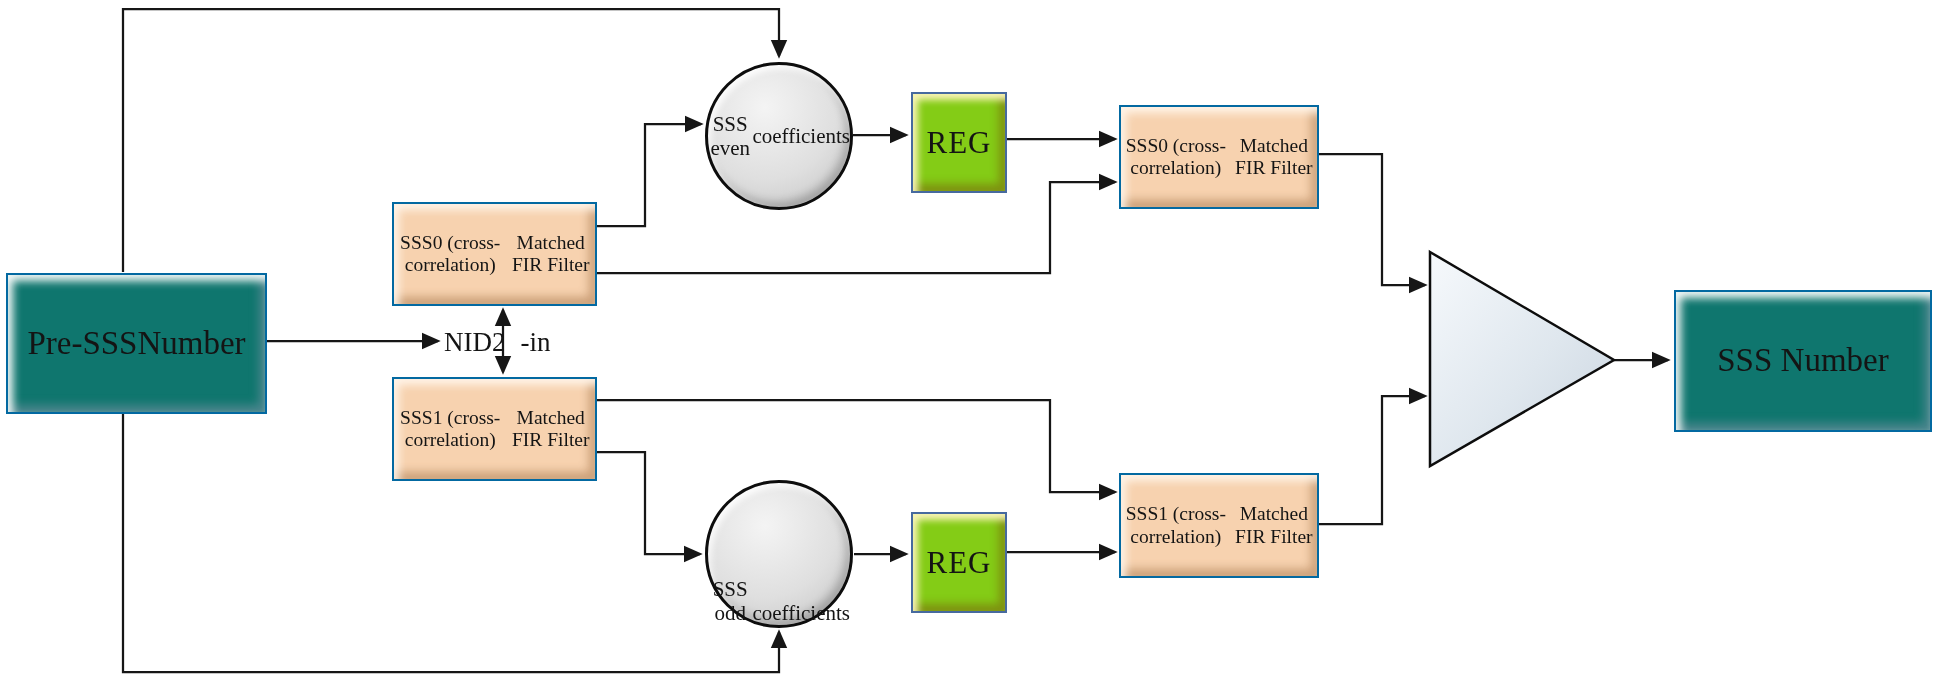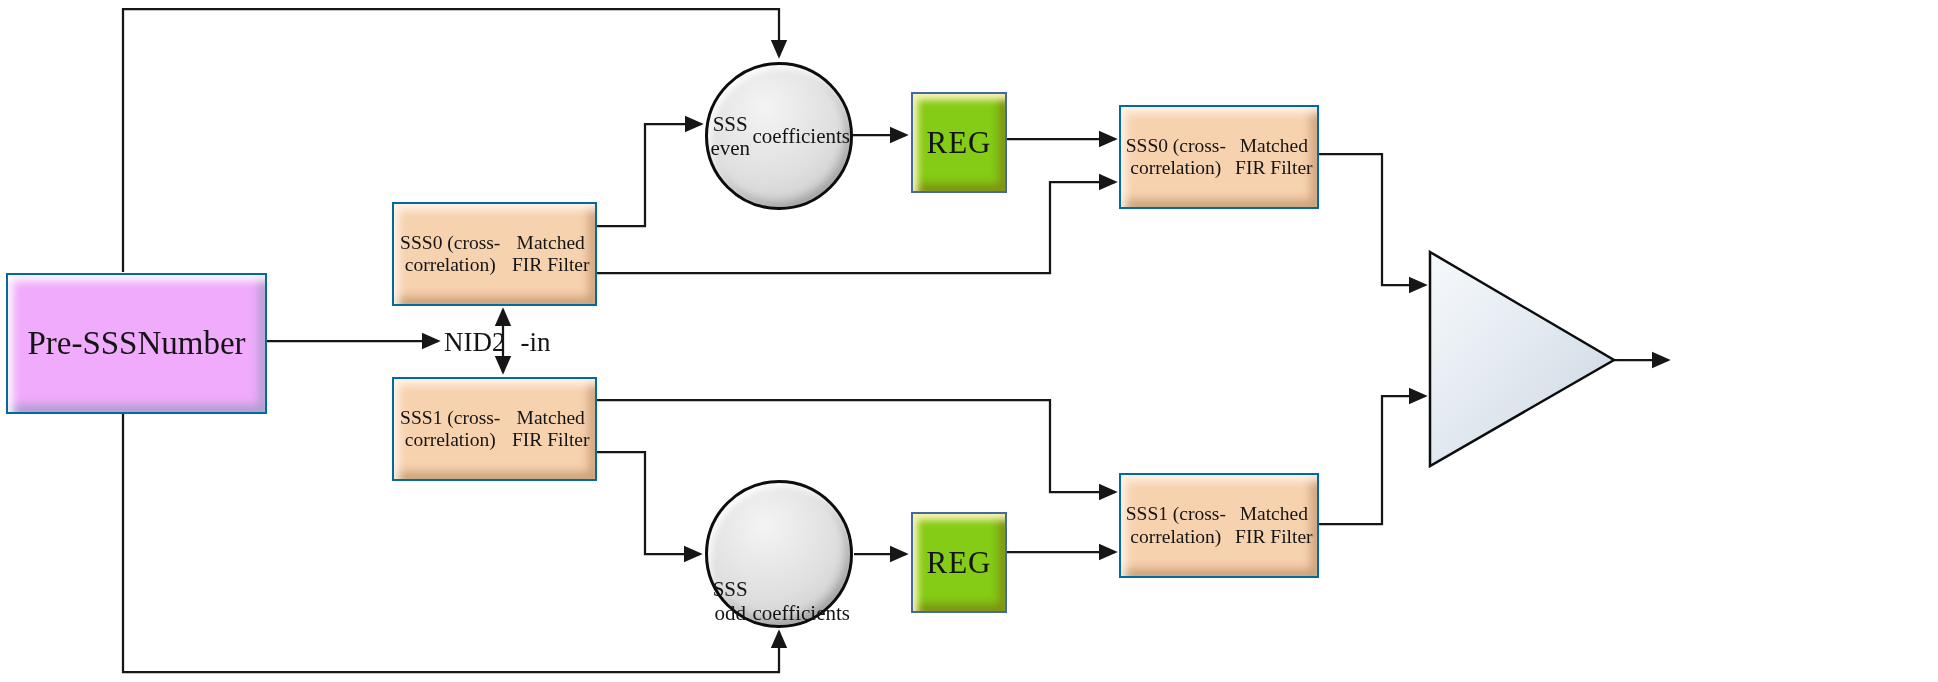--- a/index.html
+++ b/index.html
@@ -24,21 +24,21 @@
     flex-direction: row;
     align-items: center;
     justify-content: center;
     text-align: center;
     line-height: 1.15;
   }
   .rect {
     border: 2px solid #0369a1;
   }
   .blue {
-    background: #f0abfc;
+    background: #0f766e;
     box-shadow: inset 5px 6px 8px rgba(255,255,255,0.95),
                 inset -6px -7px 10px rgba(120,145,165,0.55);
     font-size: 33px;
   }
   .peach {
     background: #f7d2af;
     box-shadow: inset 5px 6px 8px rgba(255,246,235,0.95),
                 inset -6px -7px 10px rgba(150,100,55,0.45);
     font-size: 19.5px;
     row-gap: 17px;
@@ -164,19 +164,22 @@
     <span>SSS0 (cross-correlation)</span>
     <span>Matched FIR Filter</span>
   </div>
 
   <div class="node rect peach pos-sss1-right">
     <span>SSS1 (cross-correlation)</span>
     <span>Matched FIR Filter</span>
   </div>
 
 
+  <div class="node rect blue pos-sss-number">
+    <span>SSS Number</span>
+  </div>
 
   <div class="nid2 pos-nid2">
     <span>NID2</span>
     <span>-in</span>
   </div>
 
 </div>
 
 </body></html>

